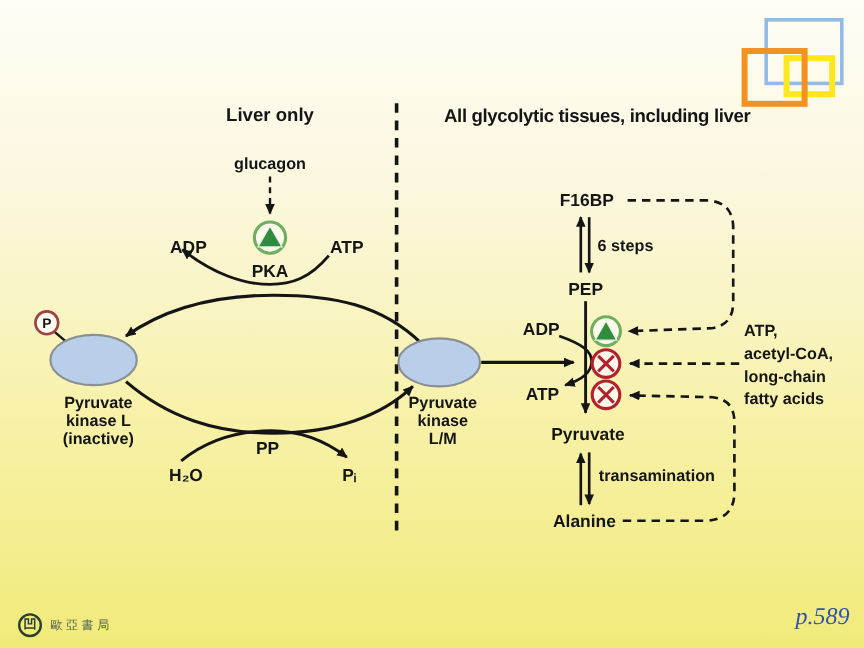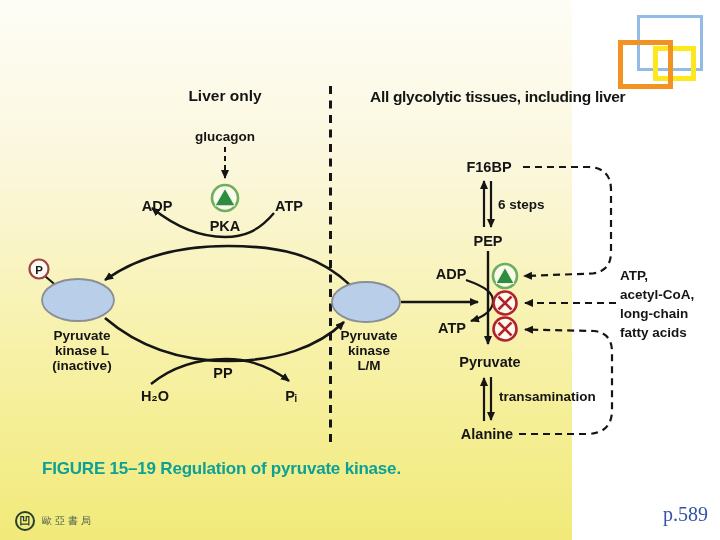--- a/index.html
+++ b/index.html
@@ -1,33 +1,33 @@
 <!DOCTYPE html>
 <html><head>
 <meta charset="utf-8">
 <style>
   html,body{margin:0;padding:0;}
   body{width:720px;height:540px;overflow:hidden;position:relative;
        font-family:"Liberation Sans", sans-serif;}
-  .slide{position:absolute;inset:0;width:572px;height:540px;
+  .slide{position:absolute;inset:0;width:720px;height:540px;
          background:linear-gradient(180deg,#fefdf6 0%,#fbf7dd 30%,#f7f1a8 65%,#f1ea79 100%);}
   .deco{position:absolute;box-sizing:border-box;background:transparent;}
   .deco-blue{left:637px;top:15px;width:66px;height:56px;border:3.5px solid #92bbe5;z-index:1;}
   .deco-yellow{left:653px;top:46px;width:43px;height:35px;border:5px solid #ffe71e;z-index:2;}
   .deco-orange{left:618px;top:40px;width:55px;height:49px;border:5px solid #f29222;z-index:3;}
   svg.fig{position:absolute;left:0;top:0;z-index:5;}
   text{fill:#151515;}
   .t-bold{font-weight:bold;}
   .t14{font-size:14.5px;}
   .t13{font-size:13.5px;}
   .t15{font-size:15.5px;}
   .caption{position:absolute;left:42px;top:459px;z-index:6;
            font-weight:bold;font-size:17px;color:#0da196;letter-spacing:-0.2px;}
   .pageno{position:absolute;left:663px;top:503px;z-index:6;
-          font-family:"Liberation Serif", serif;font-size:20px;color:#3252a8;}
+          font-family:"Liberation Serif", serif;font-size:20px;color:#3252a8;font-style:italic;}
   .publisher{position:absolute;left:15px;top:511px;z-index:6;display:flex;align-items:center;gap:7px;}
   .pub-logo{width:20px;height:20px;border:2.5px solid #27402e;border-radius:50%;
             box-sizing:border-box;display:flex;align-items:center;justify-content:center;
             font-size:11px;font-weight:bold;color:#27402e;line-height:1;}
   .pub-name{font-size:10px;color:#4a5c4e;letter-spacing:3px;}
 </style>
 </head>
 <body>
 
 <div class="slide">
@@ -128,21 +128,20 @@
       <text x="620" y="337" text-anchor="start" class="t-bold t13">fatty acids</text>
     </g>
 
     <text x="490" y="367" text-anchor="middle" class="t-bold t14">Pyruvate</text>
     <path d="M484 421 V 378" stroke="#151515" stroke-width="2.2" fill="none" marker-end="url(#ah)"></path>
     <path d="M491 377 V 420" stroke="#151515" stroke-width="2.2" fill="none" marker-end="url(#ah)"></path>
     <text x="499" y="401" text-anchor="start" class="t-bold t13">transamination</text>
     <text x="487" y="439" text-anchor="middle" class="t-bold t14">Alanine</text>
   </svg>
 
-  <div class="caption">FIGURE 15–19 Regulation of pyruvate kinase.</div>
 
   <div class="publisher">
     <div class="pub-logo">凹</div>
     <div class="pub-name">歐亞書局</div>
   </div>
 
   <div class="pageno">p.589</div>
 </div>
 
 </body></html>

